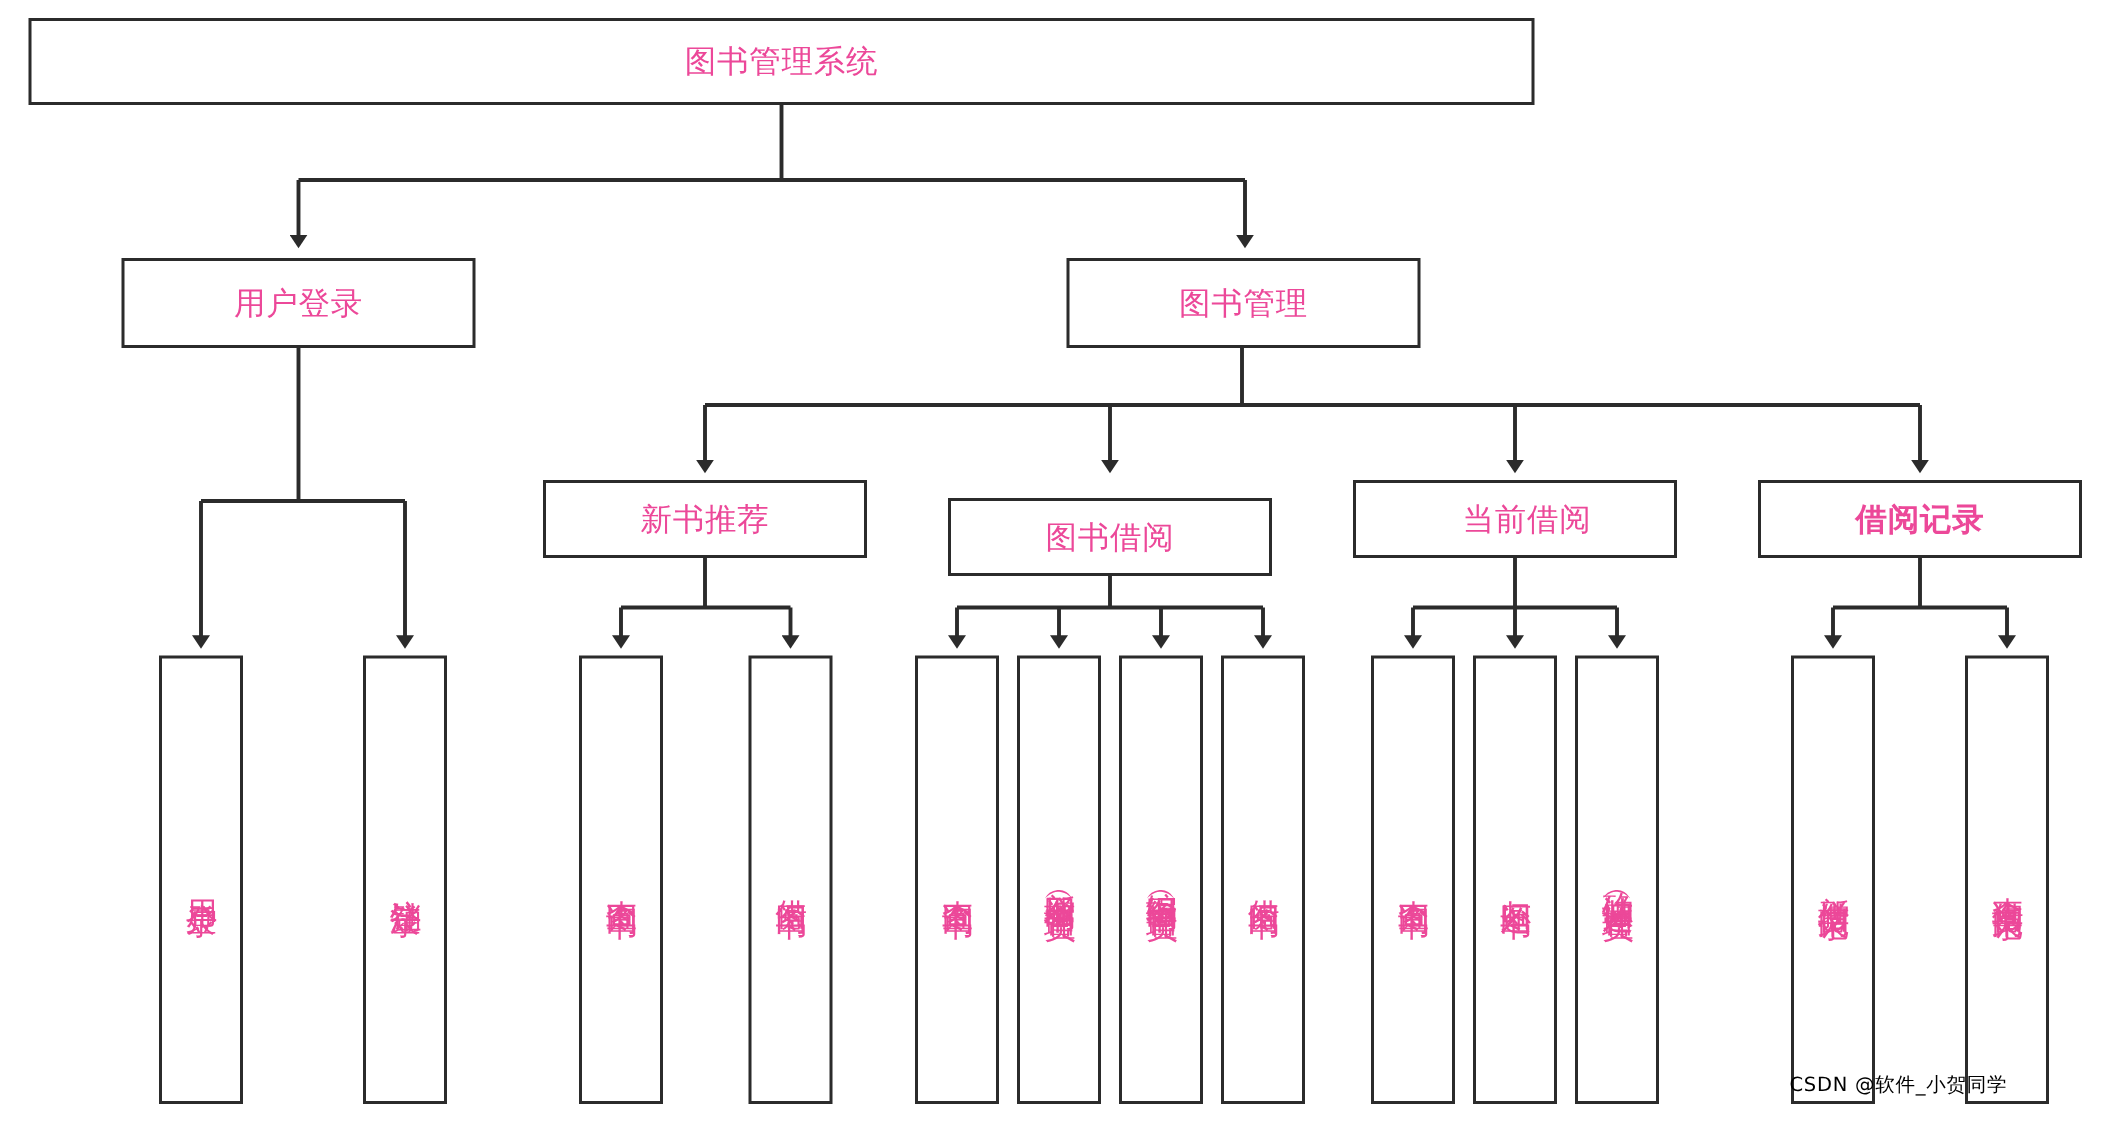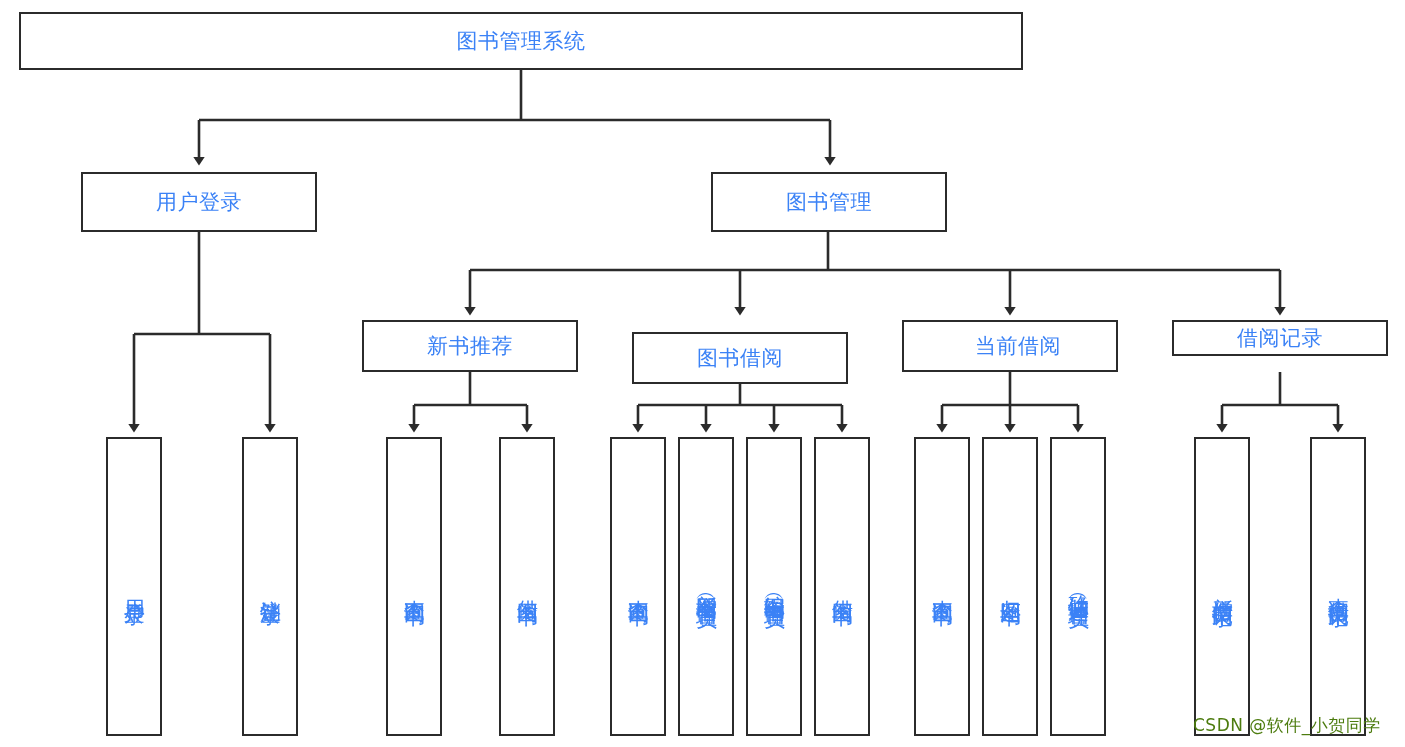--- a/index.html
+++ b/index.html
@@ -32,21 +32,21 @@
     position: absolute;
     box-sizing: border-box;
     background: #ffffff;
     border: 2px solid #2b2b2b;
     display: flex;
     align-items: center;
     justify-content: center;
     z-index: 2;
   }
   .node .label {
-    color: #3b82f6;
+    color: #ec4899;
     line-height: 1.0;
     white-space: nowrap;
   }
   
   .node.horiz .label {
     font-size: 21px;
     letter-spacing: 0.5px;
   }
   
   .node.vert .label {
@@ -56,22 +56,22 @@
     white-space: normal;
     letter-spacing: 2px;
     line-height: 1;
     max-height: 270px;
     text-align: center;
   }
   .watermark {
     position: absolute;
     left: 1193px;
     top: 714px;
-    font-size: 17px;
-    color: #4d7c0f;
+    font-size: 13px;
+    color: #000000;
     letter-spacing: 0.5px;
     z-index: 3;
     white-space: nowrap;
   }
 </style>
 </head>
 <body>
 
 <div id="diagram-root">
 
@@ -138,21 +138,21 @@
 
   <div class="node horiz" style="left:711px; top:172px; width:236px; height:60px;">
     <span class="label">图书管理</span>
   </div>
   <div class="node horiz" style="left:632px; top:320px; width:216px; height:52px;margin-top:12px;">
     <span class="label">图书借阅</span>
   </div>
   <div class="node horiz" style="left:902px; top:320px; width:216px; height:52px;padding-left:16px;">
     <span class="label">当前借阅</span>
   </div>
-  <div class="node horiz" style="left:1172px; top:320px; width:216px; height:36px;">
+  <div class="node horiz" style="left:1172px; top:320px; width:216px; height:52px;font-weight:bold;">
     <span class="label">借阅记录</span>
   </div>
 
   <div class="node vert" style="left:106px; top:437px; width:56px; height:299px;">
     <span class="label">用户登录</span>
   </div>
   <div class="node vert" style="left:242px; top:437px; width:56px; height:299px;">
     <span class="label">注销登录</span>
   </div>
 

